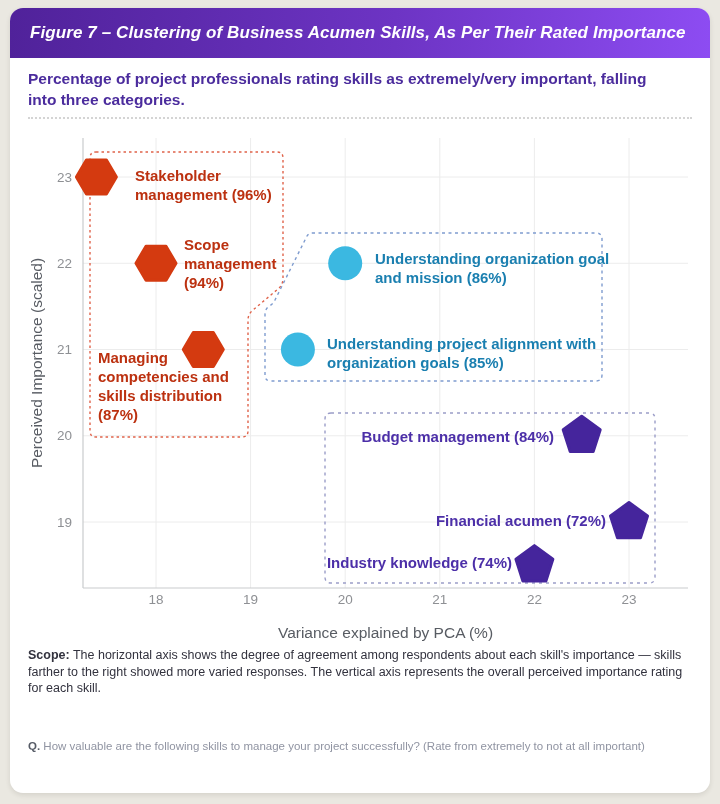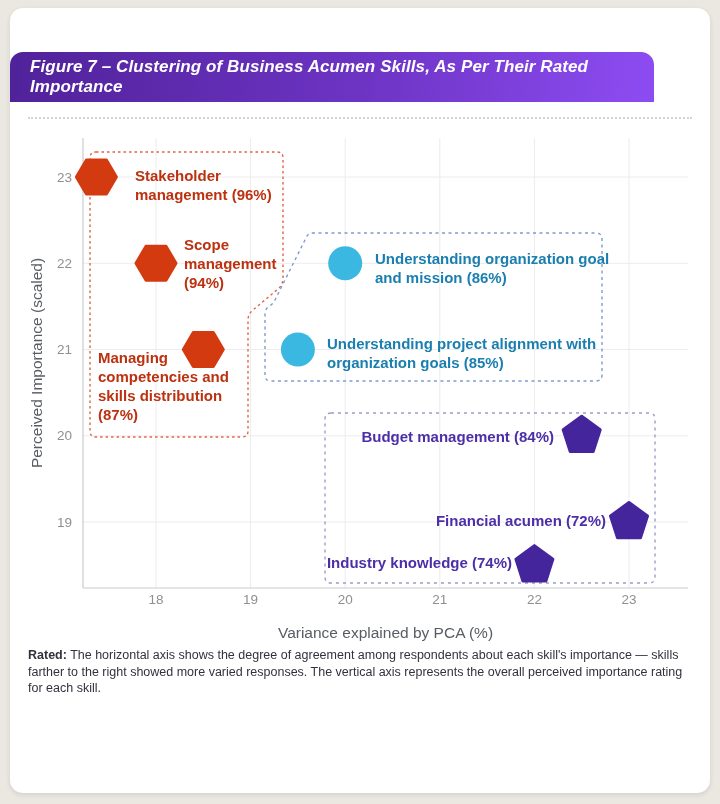--- a/index.html
+++ b/index.html
@@ -9,24 +9,24 @@
     font-family:"Liberation Sans", sans-serif;
     position:relative;
     overflow:hidden;
   }
   .card{
     position:absolute;left:10px;top:8px;width:700px;height:785px;
     background:#ffffff;border-radius:13px;
     box-shadow:0 2px 5px rgba(60,50,40,.12);
   }
   .header{
-    position:absolute;left:0;top:0;width:644px;height:50px;
+    position:absolute;left:0;top:0;width:700px;height:50px;
     background:linear-gradient(92deg,#50229a 0%,#6d34c4 55%,#8d4cf2 100%);
     border-radius:13px 13px 0 0;
-    display:flex;align-items:center;margin-top:44px;
+    display:flex;align-items:center;
   }
   .header .title{
     color:#ffffff;font-size:17px;font-weight:700;font-style:italic;
     padding-left:20px;letter-spacing:.1px;
   }
   .subtitle{
     position:absolute;left:18px;top:60px;width:648px;
     color:#4b2c9d;font-size:15.5px;font-weight:600;line-height:21px;
   }
   .divider{
@@ -49,20 +49,21 @@
 </style>
 </head>
 <body>
 
 <div class="card">
 
   <div class="header">
     <div class="title">Figure 7 – Clustering of Business Acumen Skills, As Per Their Rated Importance</div>
   </div>
 
+  <div class="subtitle">Percentage of project professionals rating skills as extremely/very important, falling into three categories.</div>
 
   <div class="divider"></div>
 
   <div class="chart-wrap">
     <svg id="chart" width="700" height="515" viewBox="0 0 700 515">
         <line x1="146" y1="8" x2="146" y2="458" stroke="#ececec" stroke-width="1"></line>
         <line x1="240.6" y1="8" x2="240.6" y2="458" stroke="#ececec" stroke-width="1"></line>
         <line x1="335.2" y1="8" x2="335.2" y2="458" stroke="#ececec" stroke-width="1"></line>
         <line x1="429.79999999999995" y1="8" x2="429.79999999999995" y2="458" stroke="#ececec" stroke-width="1"></line>
         <line x1="524.4" y1="8" x2="524.4" y2="458" stroke="#ececec" stroke-width="1"></line>
@@ -103,21 +104,25 @@
         <polygon points="571.7,286.25 590.2,299.75 583.2,321.55 560.2,321.55 553.2,299.75" fill="#45259c" stroke="#45259c" stroke-width="3" stroke-linejoin="round"></polygon>
         <text x="544" y="312" text-anchor="end" fill="#4c2fa8" font-size="15" font-weight="600"><tspan x="544" y="312">Budget management (84%)</tspan></text>
         <polygon points="619,372.5 637.5,386 630.5,407.8 607.5,407.8 600.5,386" fill="#45259c" stroke="#45259c" stroke-width="3" stroke-linejoin="round"></polygon>
         <text x="596" y="396" text-anchor="end" fill="#4c2fa8" font-size="15" font-weight="600"><tspan x="596" y="396">Financial acumen (72%)</tspan></text>
         <polygon points="524.4,415.625 542.9,429.125 535.9,450.925 512.9,450.925 505.9,429.125" fill="#45259c" stroke="#45259c" stroke-width="3" stroke-linejoin="round"></polygon>
         <text x="502" y="438" text-anchor="end" fill="#4c2fa8" font-size="15" font-weight="600"><tspan x="502" y="438">Industry knowledge (74%)</tspan></text>
       </svg>
   </div>
 
   <div class="note note1">
-    <b>Rated:</b>
+    <b>Scope:</b>
     <span>The horizontal axis shows the degree of agreement among respondents about each skill's importance — skills farther to the right showed more varied responses. The vertical axis represents the overall perceived importance rating for each skill.</span>
   </div>
 
 
   <div class="source">
+    <div>
+      <b>Q.</b>
+      <span>How valuable are the following skills to manage your project successfully? (Rate from extremely to not at all important)</span>
+    </div>
   </div>
 
 </div>
 
 </body></html>

